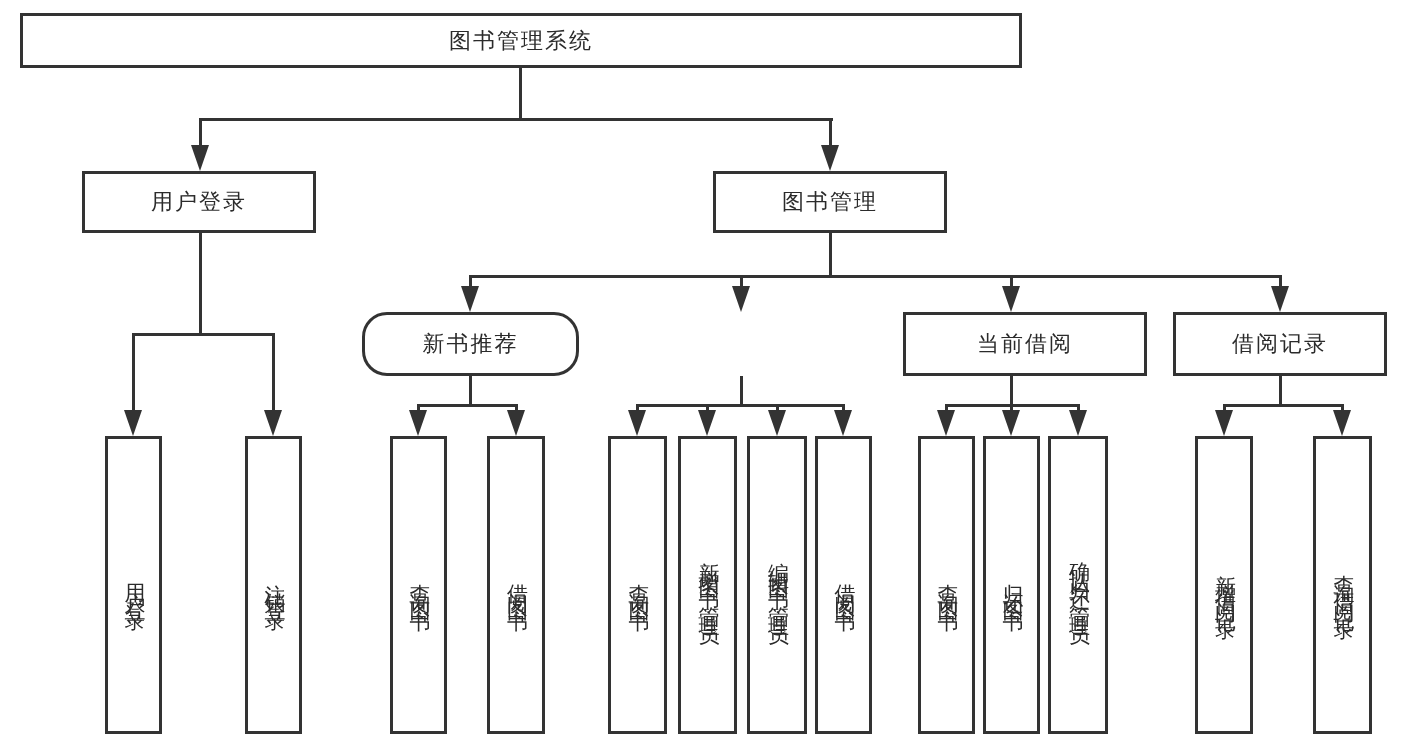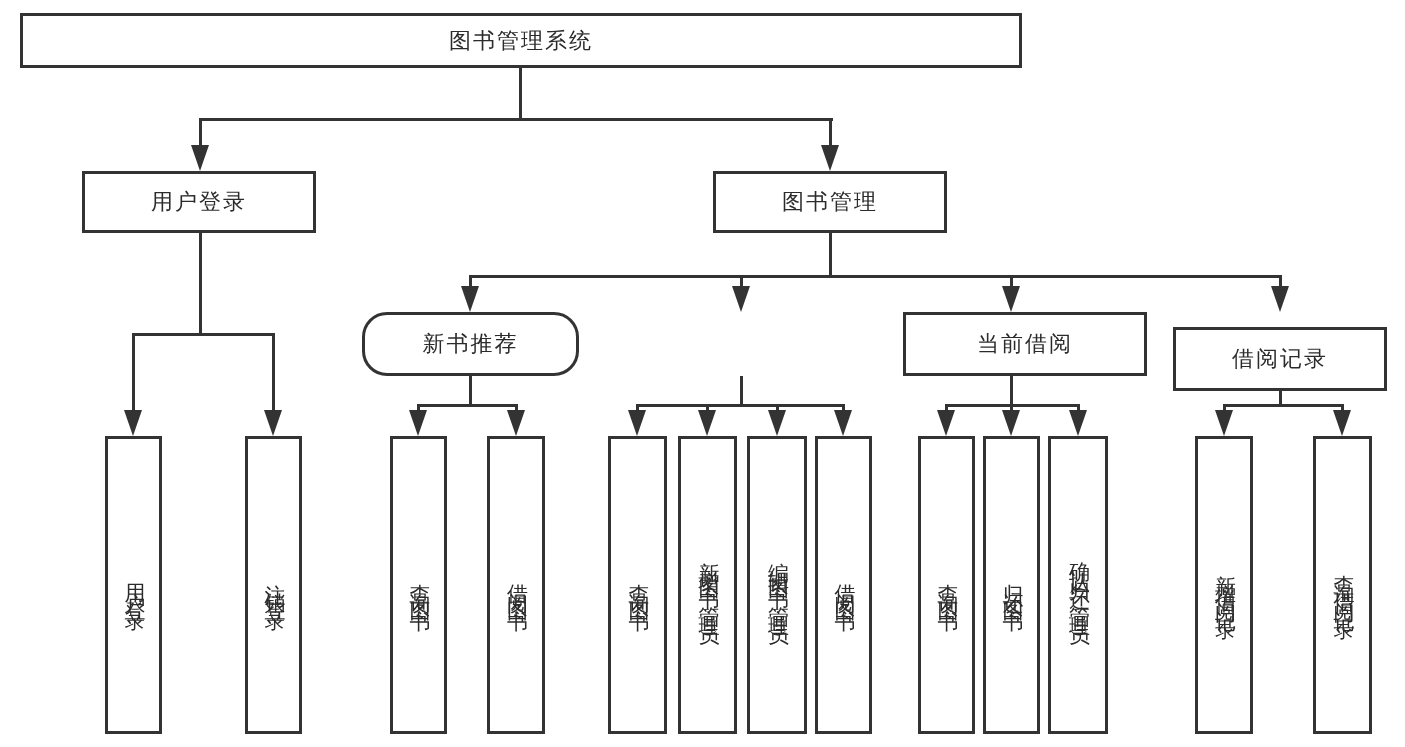--- a/index.html
+++ b/index.html
@@ -107,21 +107,21 @@
   <div class="arrow" style="left:732px; top:286px;"></div>
   <div class="arrow" style="left:1002px; top:286px;"></div>
   <div class="arrow" style="left:1271px; top:286px;"></div>
 
   <div class="box" style="left:362px; top:312px; width:217px; height:64px;border-radius:25px;">
     <span class="hlabel">新书推荐</span>
   </div>
   <div class="box" style="left:903px; top:312px; width:244px; height:64px;">
     <span class="hlabel">当前借阅</span>
   </div>
-  <div class="box" style="left:1173px; top:327px; width:214px; height:64px;">
+  <div class="box" style="left:1173px; top:312px; width:214px; height:64px;">
     <span class="hlabel">借阅记录</span>
   </div>
 
   <div class="vline" style="left:469px; top:376px; height:31px;"></div>
   <div class="hline" style="left:417px; top:404px; width:101px;"></div>
   <div class="vline" style="left:417px; top:404px; height:8px;"></div>
   <div class="vline" style="left:515px; top:404px; height:8px;"></div>
   <div class="arrow" style="left:409px; top:410px;"></div>
   <div class="arrow" style="left:507px; top:410px;"></div>
 

